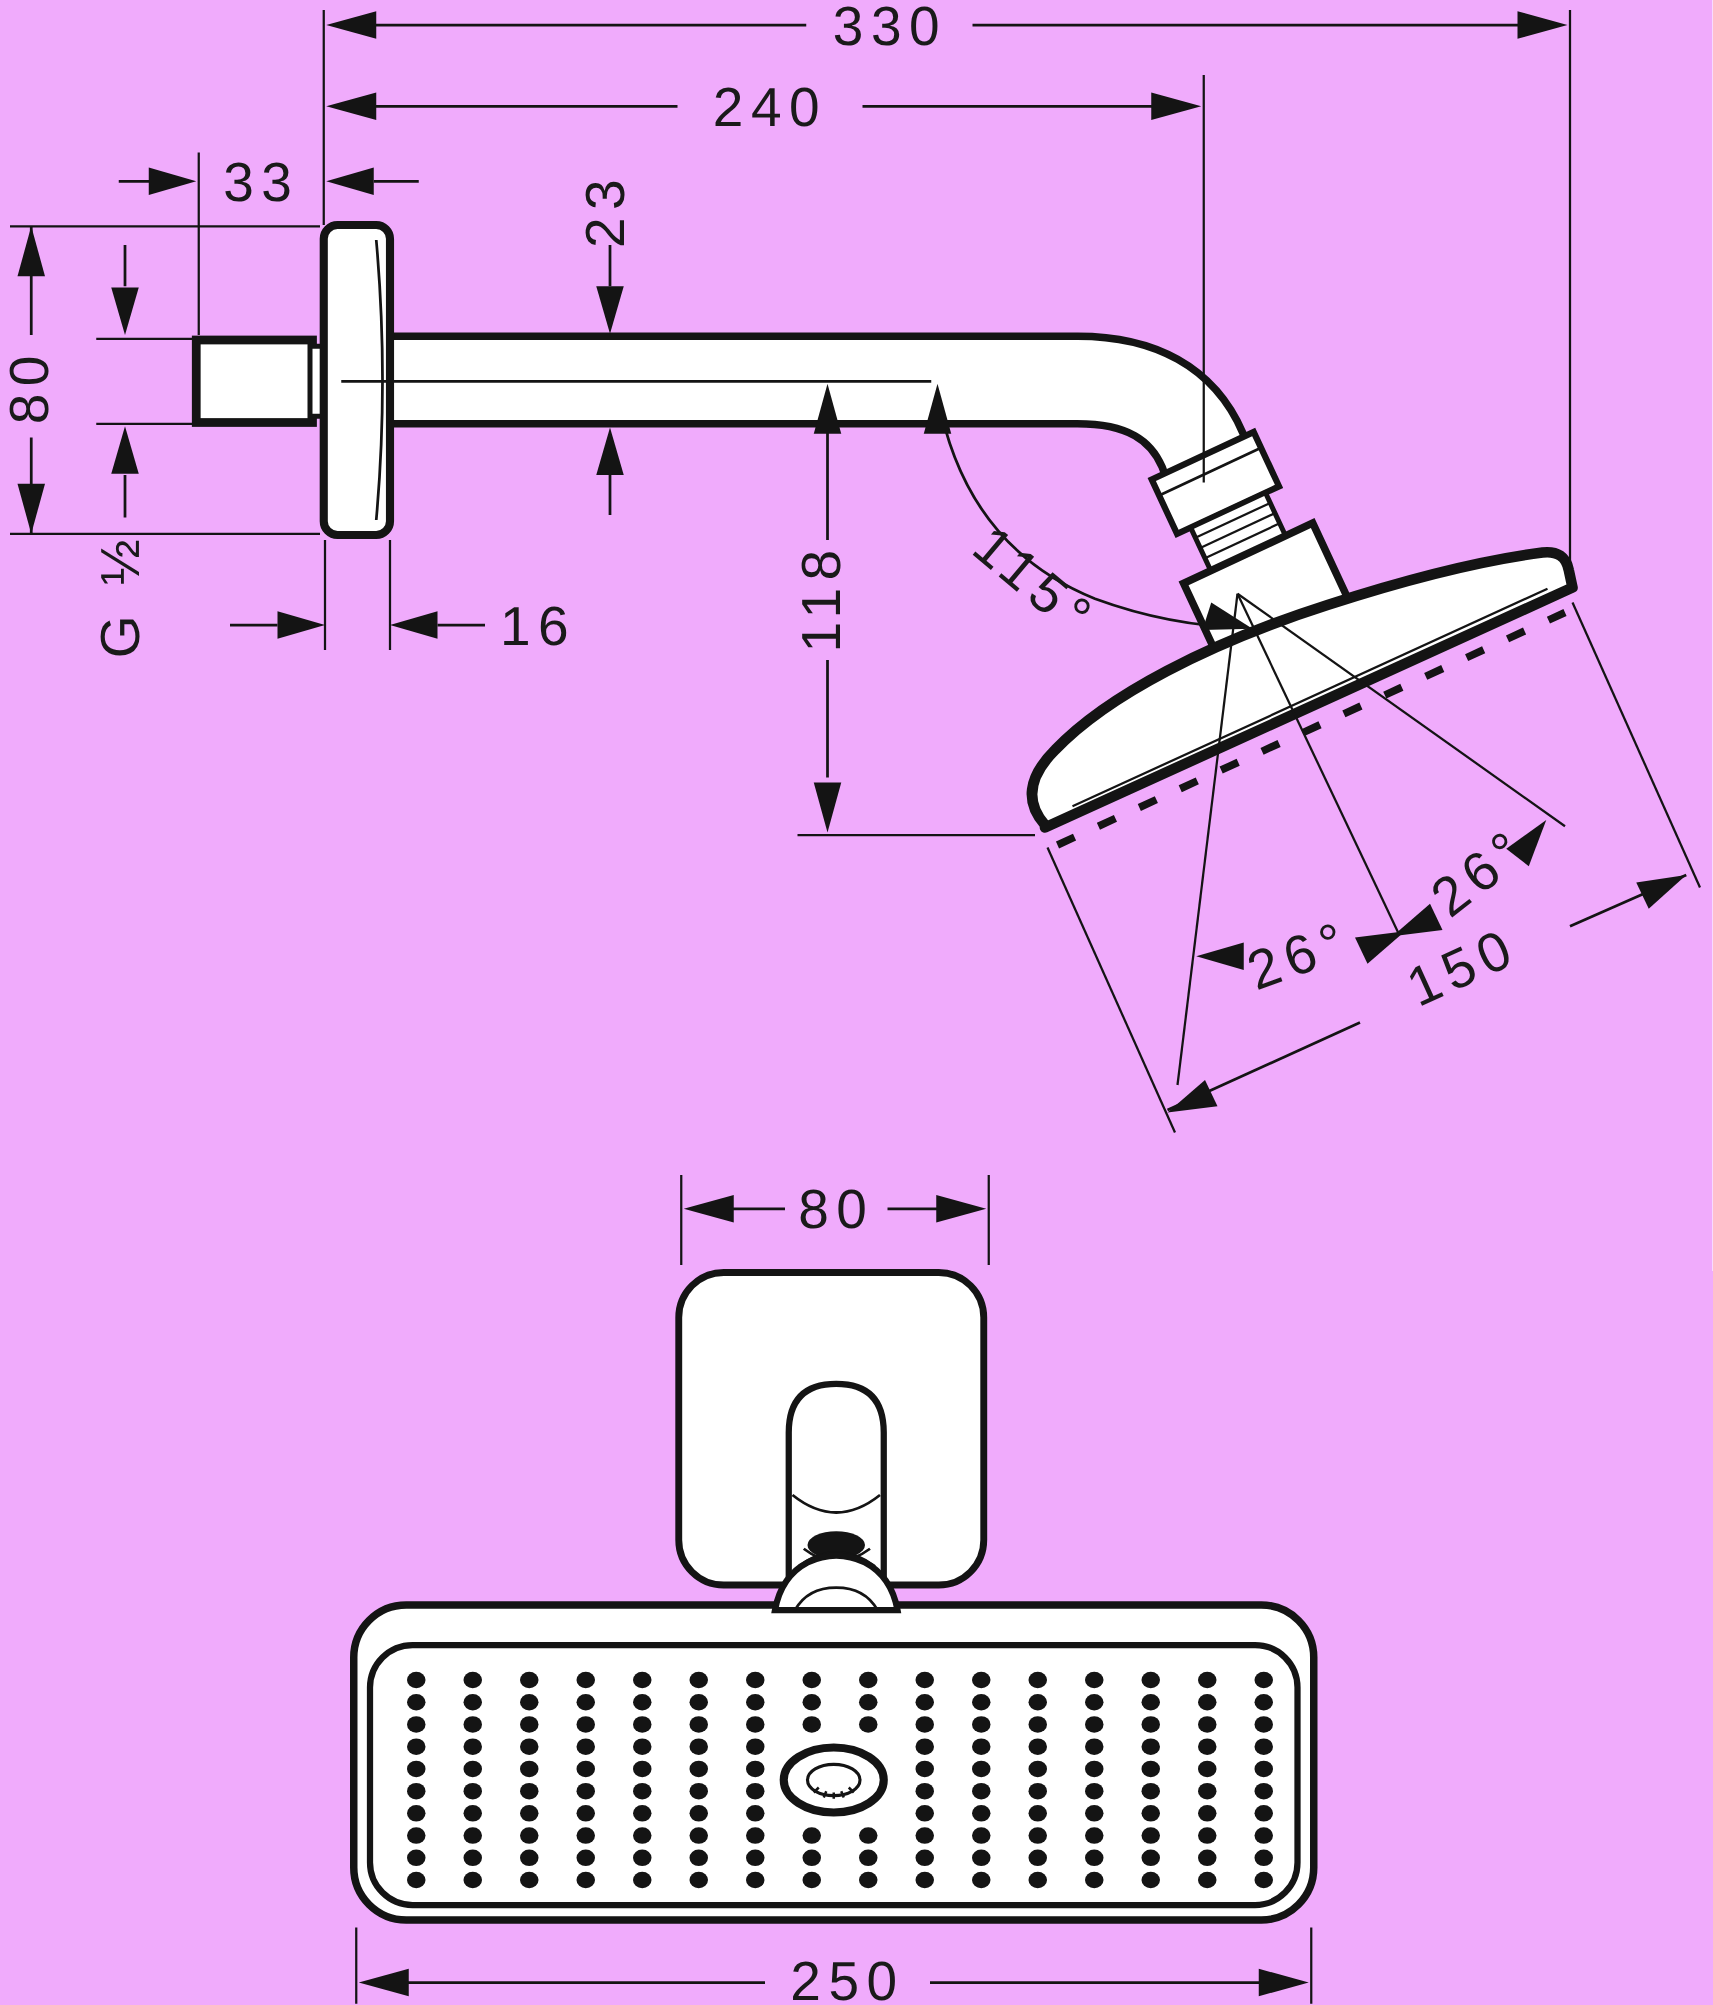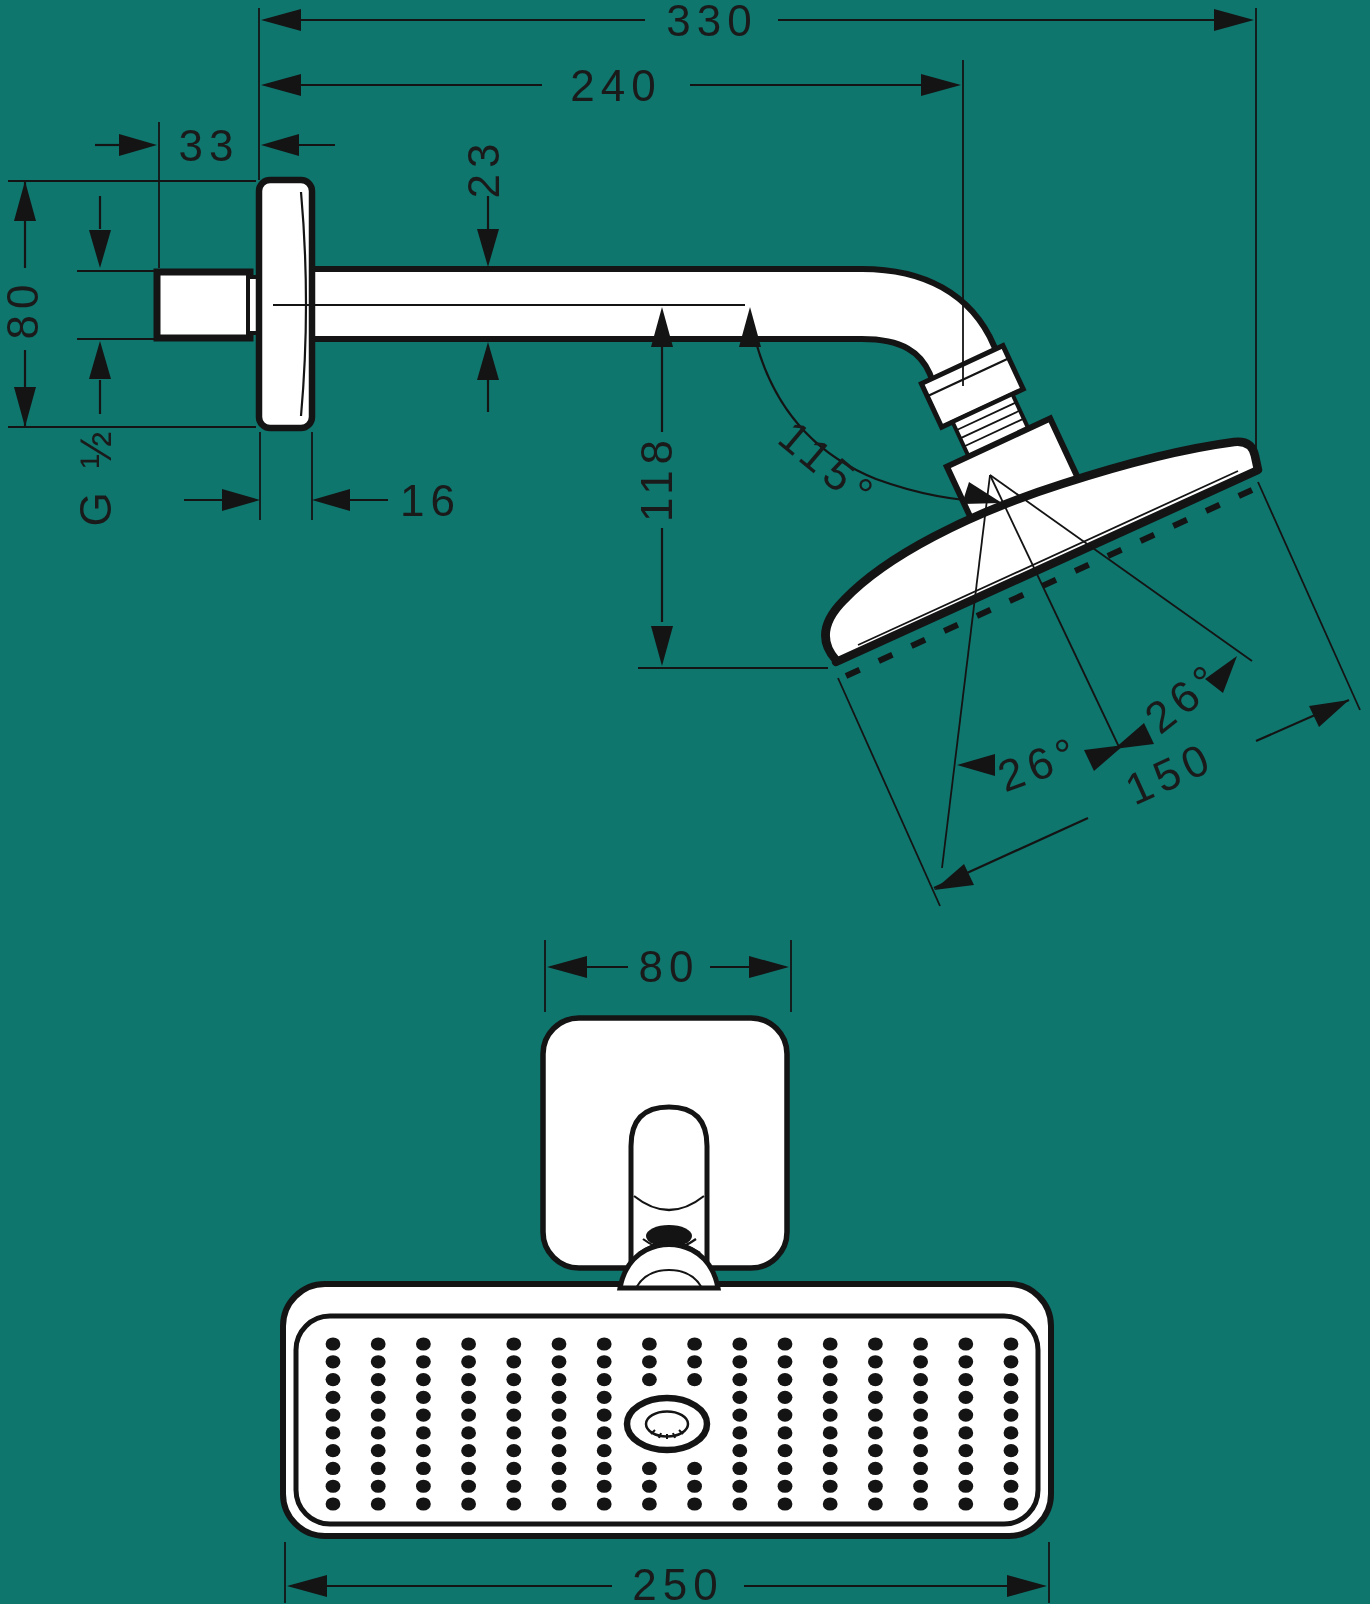--- a/index.html
+++ b/index.html
@@ -1,16 +1,16 @@
 <!DOCTYPE html>
 <html><head>
 <meta charset="utf-8">
 <style>
   html,body{margin:0;padding:0;background:#fff;}
-  .stage{position:relative;width:1370px;height:1604px;background:#0f766e;overflow:hidden;
+  .stage{position:relative;width:1370px;height:1604px;background:#f0abfc;overflow:hidden;
          font-family:"Liberation Sans",sans-serif;}
   svg{position:absolute;left:0;top:0;}
   .dim{font-family:"Liberation Sans",sans-serif;font-size:44px;letter-spacing:6px;
        fill:#1a1a1a;font-weight:400;}
   .ln{stroke:#141414;stroke-width:2.2;fill:none;}
   .thin{stroke:#141414;stroke-width:1.8;fill:none;}
   .arr{fill:#141414;stroke:none;}
 </style>
 </head>
 <body>

